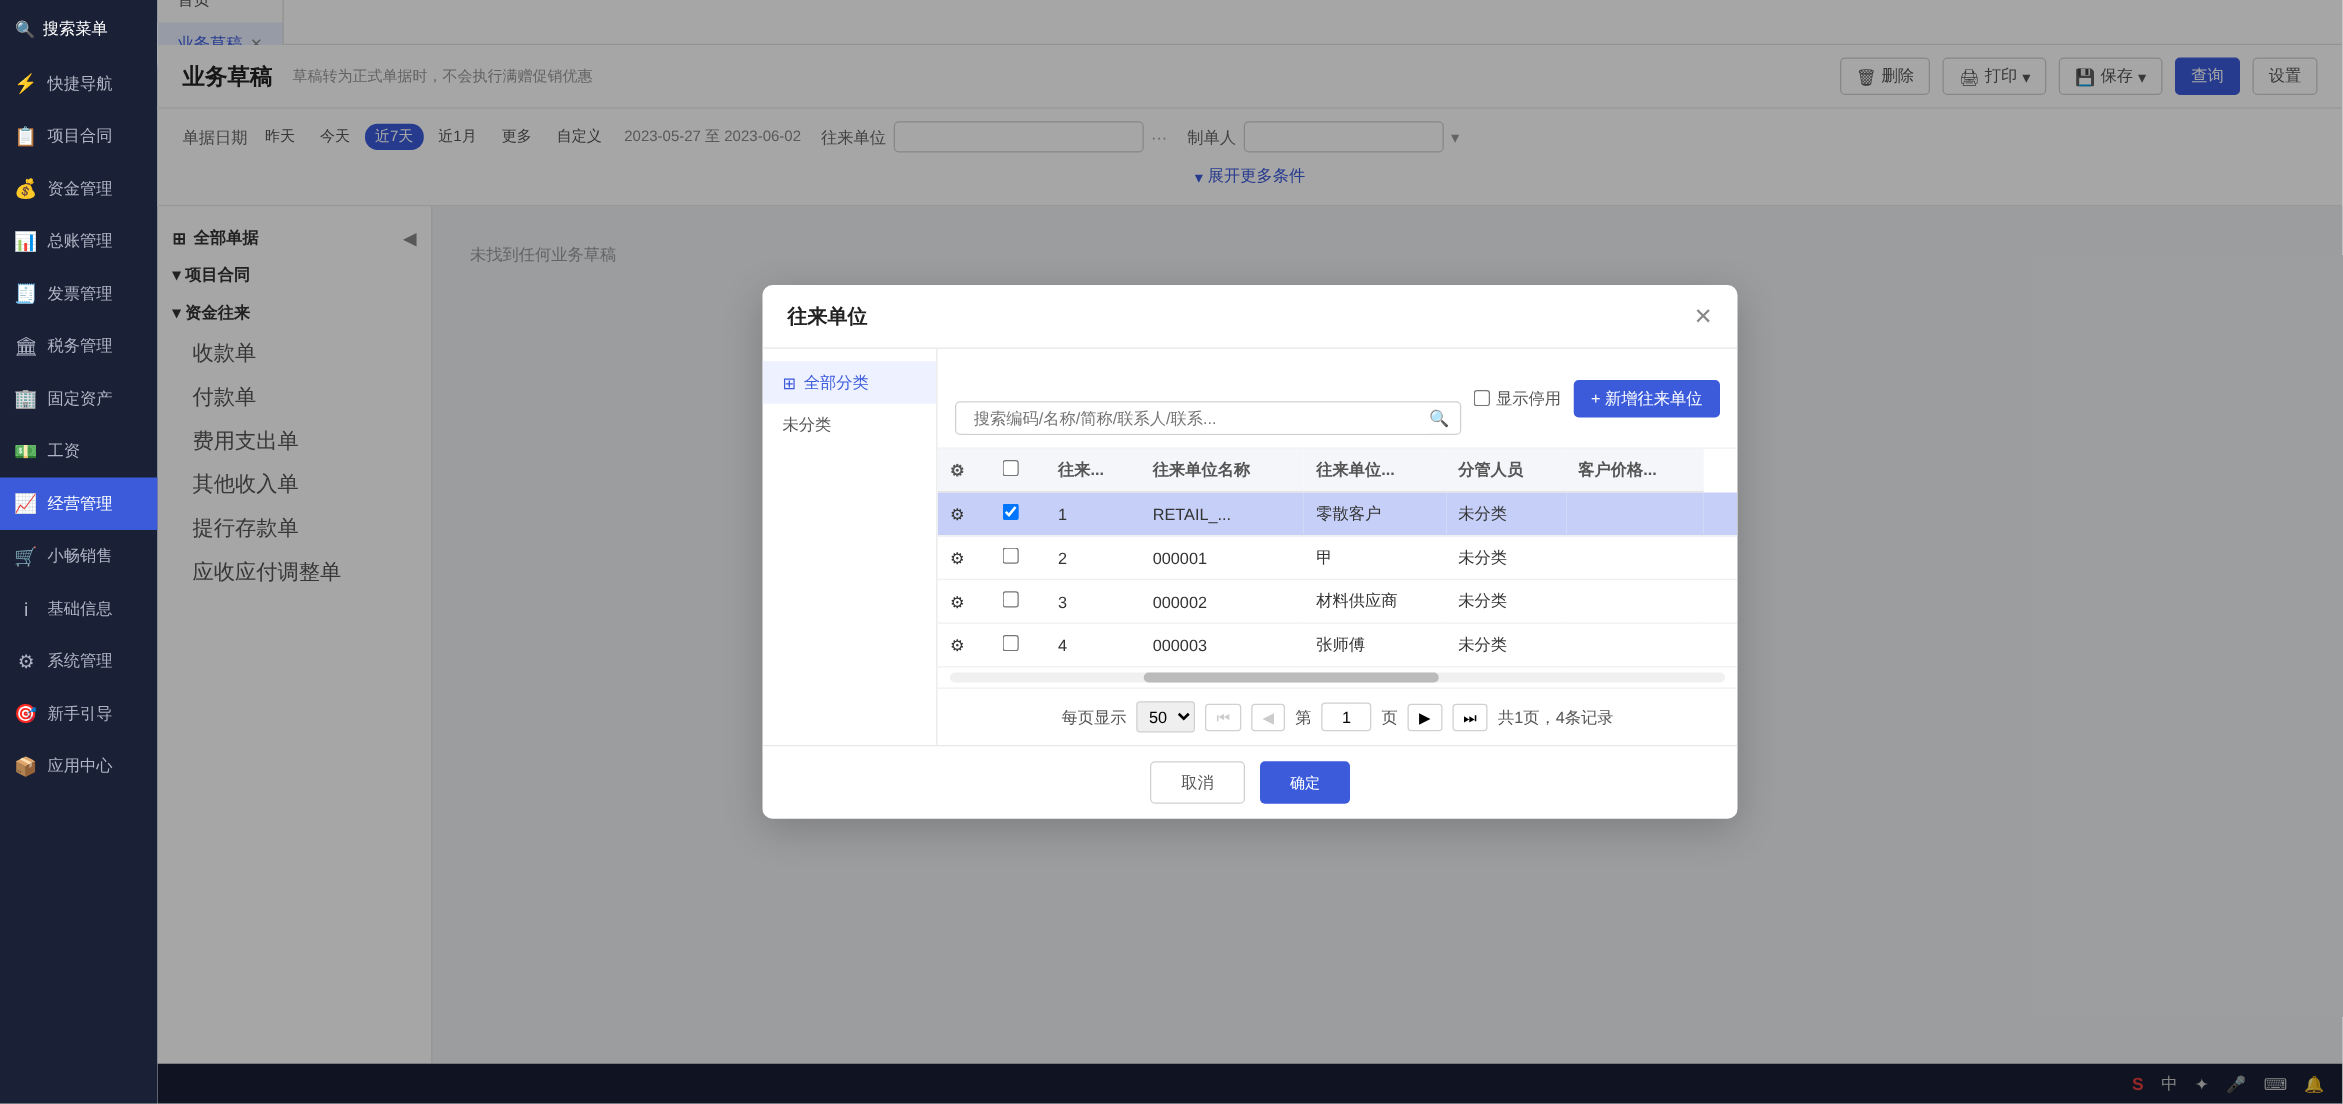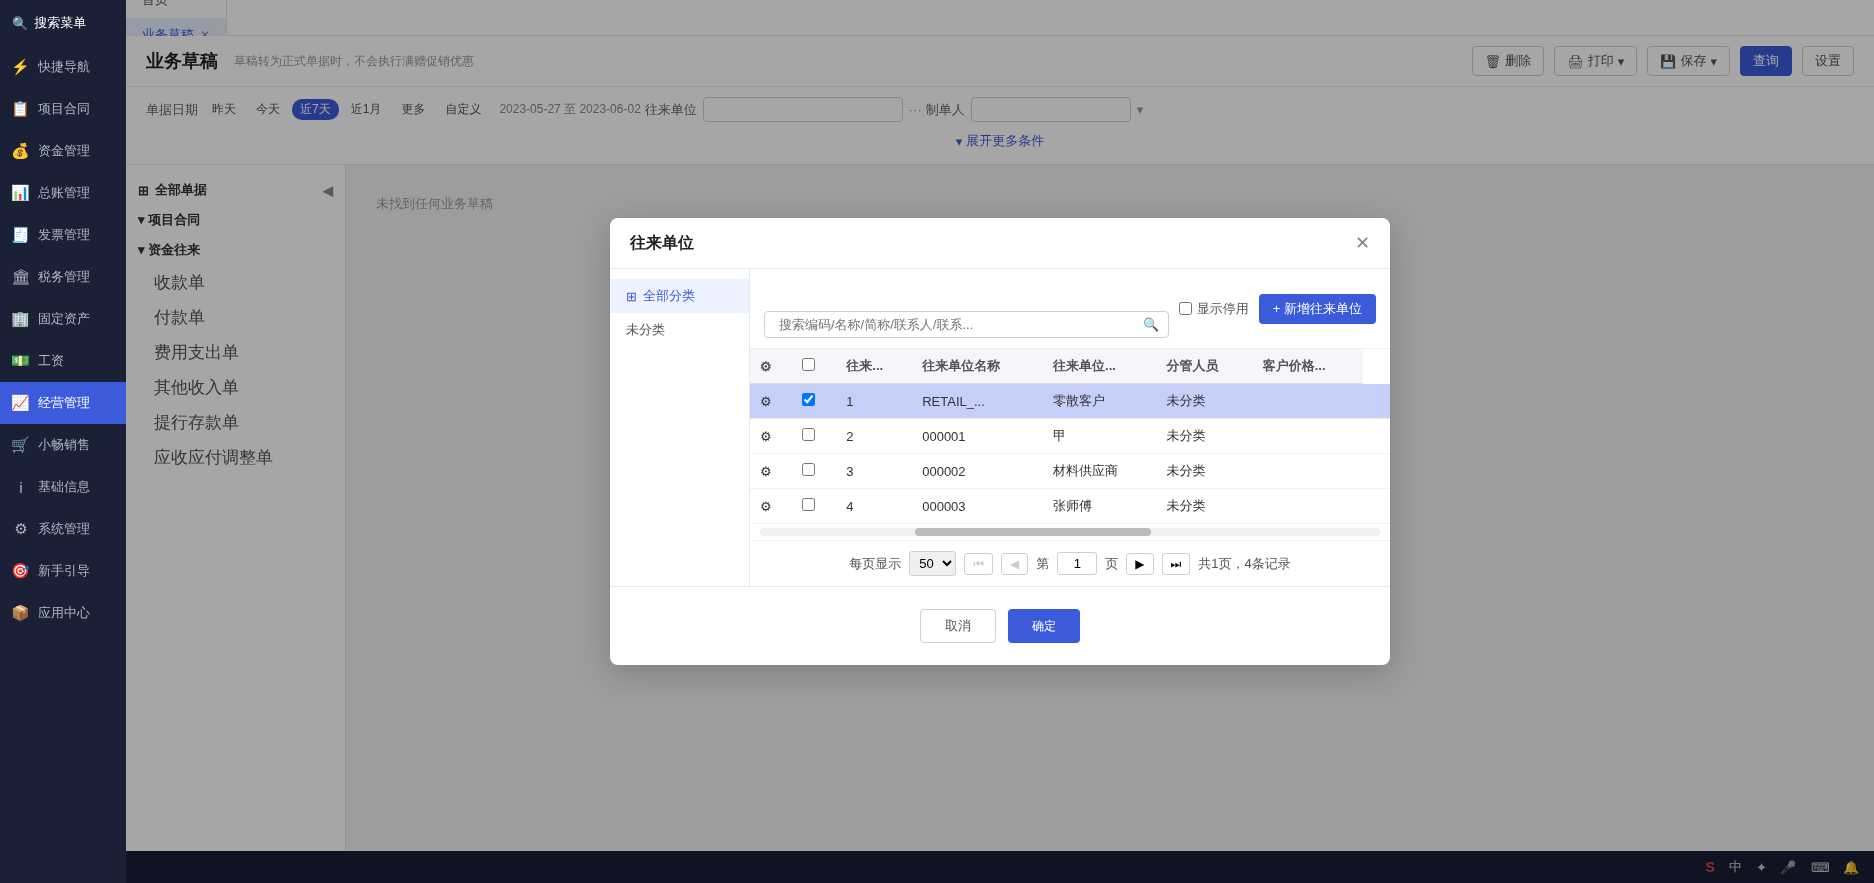--- a/index.html
+++ b/index.html
@@ -101,21 +101,21 @@
 
     
     .filter-area {
       background: #fff;
       padding: 10px 20px;
       border-bottom: 1px solid #e8e8e8;
     }
     .filter-row {
       display: flex;
       align-items: center;
-      gap: 4px;
+      gap: 16px;
       flex-wrap: wrap;
     }
     .filter-item {
       display: flex;
       align-items: center;
       gap: 6px;
     }
     .filter-label { color: #666; font-size: 13px; }
     .date-tags { display: flex; gap: 4px; align-items: center; }
     .date-tag {
@@ -335,21 +335,21 @@
       padding: 3px 8px;
       cursor: pointer;
       font-size: 12px;
     }
     .pagination-btn:disabled { color: #ccc; cursor: default; }
 
     .dialog-footer {
       display: flex;
       justify-content: center;
       gap: 12px;
-      padding: 22px 20px;
+      padding: 12px 20px;
       border-top: 1px solid #e8e8e8;
     }
     .btn-cancel {
       padding: 7px 24px;
       border: 1px solid #d0d0d0;
       border-radius: 4px;
       background: #fff;
       cursor: pointer;
       font-size: 13px;
       color: #555;

